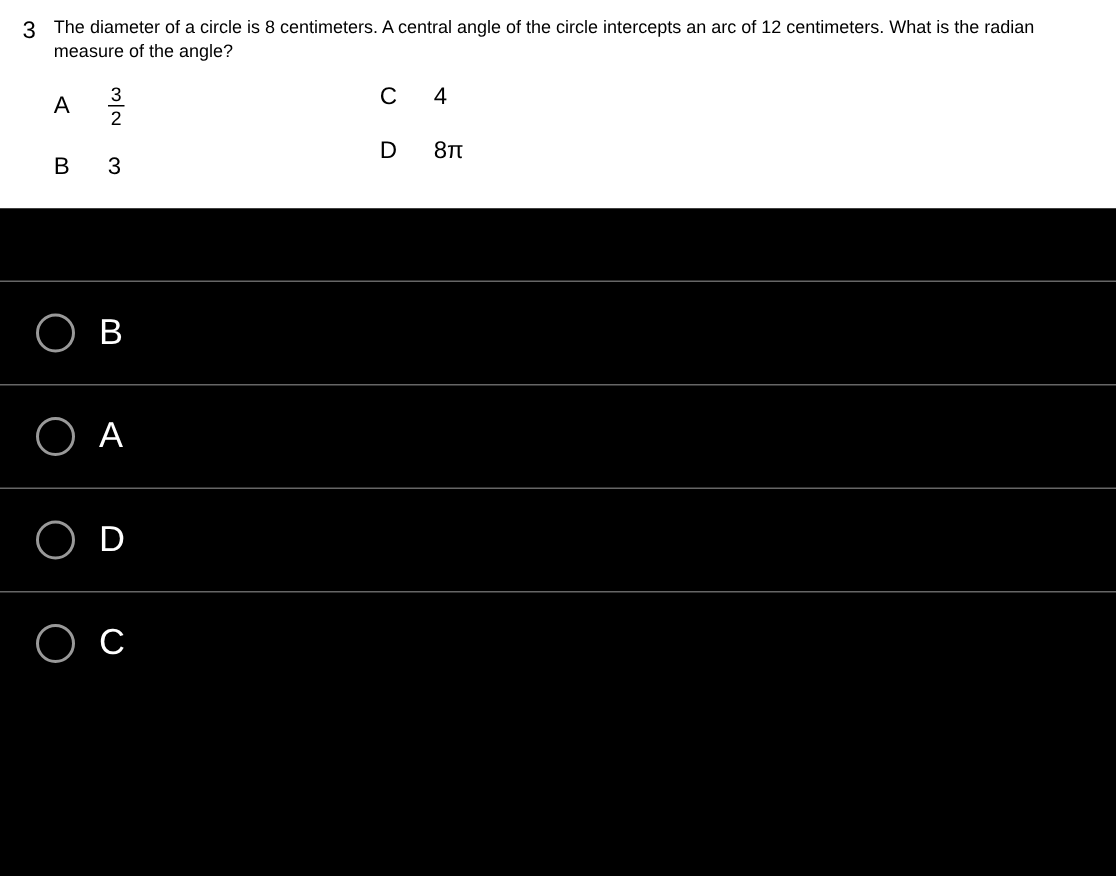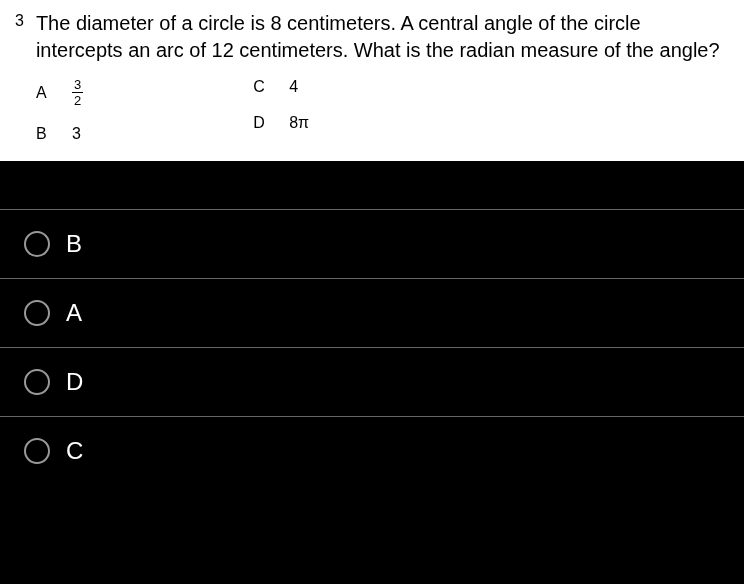--- a/index.html
+++ b/index.html
@@ -24,21 +24,21 @@
       font-size: 16px;
       color: #000;
       font-weight: normal;
       flex-shrink: 0;
       padding-top: 2px;
     }
     .question-content {
       flex: 1;
     }
     .question-text {
-      font-size: 20px;
+      font-size: 12px;
       color: #000;
       line-height: 1.35;
       margin-bottom: 14px;
     }
     .choices-grid {
       display: flex;
       gap: 170px;
     }
     .choice-col {
       display: flex;

